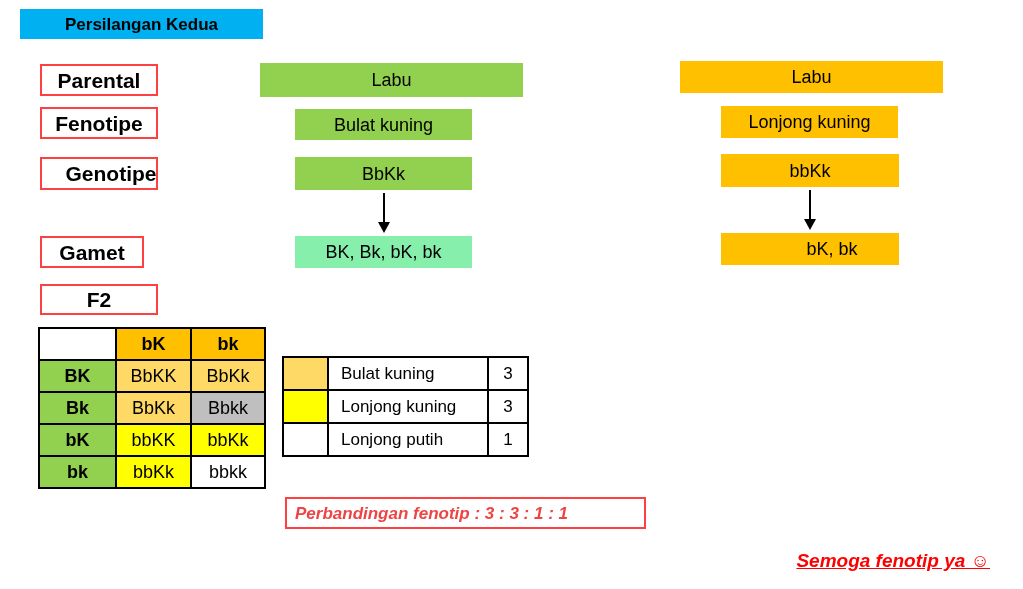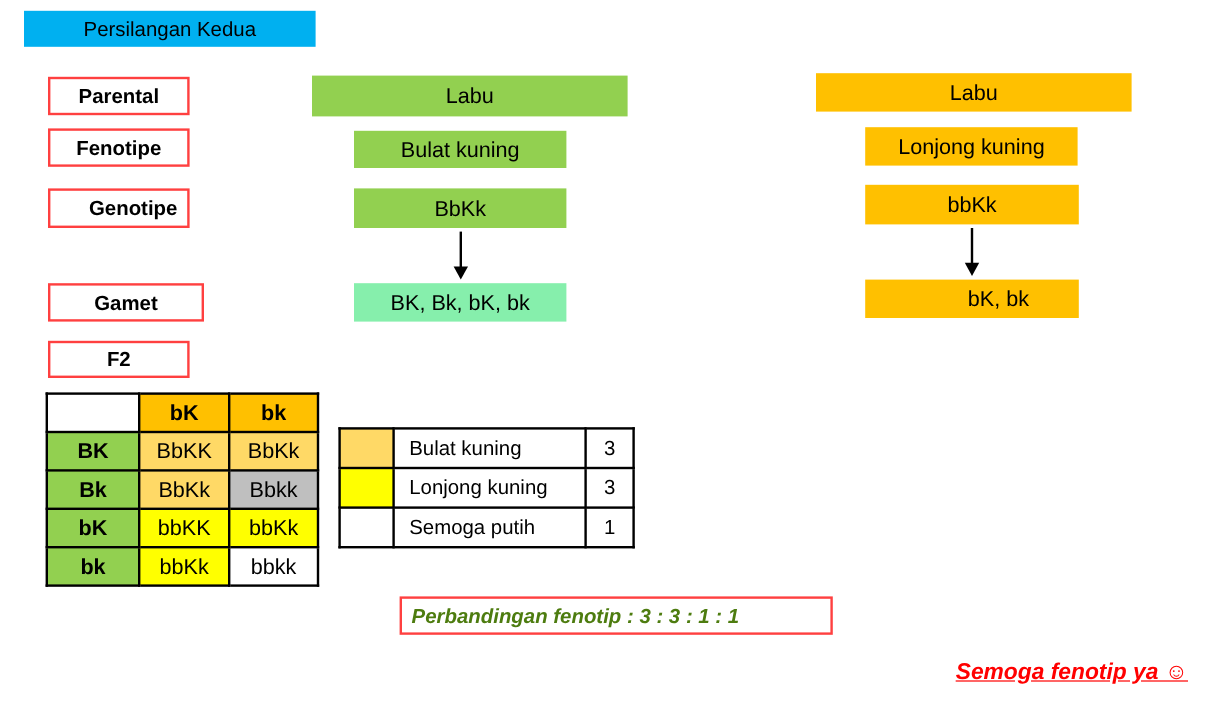--- a/index.html
+++ b/index.html
@@ -16,28 +16,28 @@
   .box {
     display: flex;
     align-items: center;
     justify-content: center;
     color: #000;
     font-size: 17px;
     line-height: 1;
   }
   .title-box {
     background: #00B0F0;
-    font-weight: normal;
+    font-weight: bold;
     font-size: 17px;
   }
   .label-box {
     background: #fff;
     border: 2px solid #FF4040;
     font-weight: bold;
-    font-size: 17px;
+    font-size: 21px;
   }
   .fill-box { font-size: 18px; }
   .arrow { width: 2px; background: #000; }
   .arrow-head {
     width: 0; height: 0;
     border-left: 6px solid transparent;
     border-right: 6px solid transparent;
     border-top: 11px solid #000;
   }
   table { border-collapse: collapse; }
@@ -61,48 +61,47 @@
     border: 2px solid #000;
     font-size: 17px;
     height: 33px;
   }
   .legend .sw { width: 45px; }
   .legend .nm { width: 160px; text-align: left; padding-left: 12px; }
   .legend .ct { width: 40px; text-align: center; }
   .ratio-box {
     background: #fff;
     border: 2px solid #FF4040;
-    color: #4d7c0f;
+    color: #ef4444;
     font-weight: bold;
     font-style: italic;
     font-size: 17px;
     justify-content: flex-start;
     padding-left: 8px;
-    margin-left: 48px;
   }
   .footer-note {
     color: #FF0000;
     font-weight: bold;
     font-style: italic;
     font-size: 19px;
     text-decoration: underline;
     text-align: right;
   }
 </style>
 </head>
 <body>
 
 <div class="canvas">
 
   <div class="abs box title-box" style="left:20px; top:9px; width:243px; height:30px;">Persilangan Kedua</div>
 
   <div class="abs box label-box" style="left:40px; top:64px; width:118px; height:32px;">Parental</div>
   <div class="abs box label-box" style="left:40px; top:107px; width:118px; height:32px;">Fenotipe</div>
   <div class="abs box label-box" style="left:40px; top:157px; width:118px; height:33px;padding-left:24px;">Genotipe</div>
-  <div class="abs box label-box" style="left:40px; top:236px; width:130px; height:32px;">Gamet</div>
+  <div class="abs box label-box" style="left:40px; top:236px; width:104px; height:32px;">Gamet</div>
   <div class="abs box label-box" style="left:40px; top:284px; width:118px; height:31px;">F2</div>
 
   <div class="abs box fill-box" style="left: 260px; top: 63px; width: 263px; height: 34px; background: rgb(146, 208, 80);">Labu</div>
   <div class="abs box fill-box" style="left: 295px; top: 109px; width: 177px; height: 31px; background: rgb(146, 208, 80);">Bulat kuning</div>
   <div class="abs box fill-box" style="left: 295px; top: 157px; width: 177px; height: 33px; background: rgb(146, 208, 80);">BbKk</div>
   <div class="abs arrow" style="left:383px; top:193px; height:30px;"></div>
   <div class="abs arrow-head" style="left:378px; top:222px;"></div>
   <div class="abs box fill-box" style="left: 295px; top: 236px; width: 177px; height: 32px; background: #86efac;">BK, Bk, bK, bk</div>
 
   <div class="abs box fill-box" style="left: 680px; top: 61px; width: 263px; height: 32px; background: rgb(255, 192, 0);">Labu</div>
@@ -150,21 +149,21 @@
       <td class="nm">Bulat kuning</td>
       <td class="ct">3</td>
     </tr>
     <tr>
       <td class="sw" style="background: rgb(255, 255, 0);"></td>
       <td class="nm">Lonjong kuning</td>
       <td class="ct">3</td>
     </tr>
     <tr>
       <td class="sw" style="background: rgb(255, 255, 255);"></td>
-      <td class="nm">Semoga putih</td>
+      <td class="nm">Lonjong putih</td>
       <td class="ct">1</td>
     </tr>
   </tbody>
     </table>
 
   <div class="abs box ratio-box" style="left:285px; top:497px; width:361px; height:32px;">Perbandingan fenotip : 3 : 3 : 1 : 1</div>
 
   <div class="abs footer-note" style="right:33px; top:550px; width:300px;">Semoga fenotip ya ☺</div>
 
 </div>

